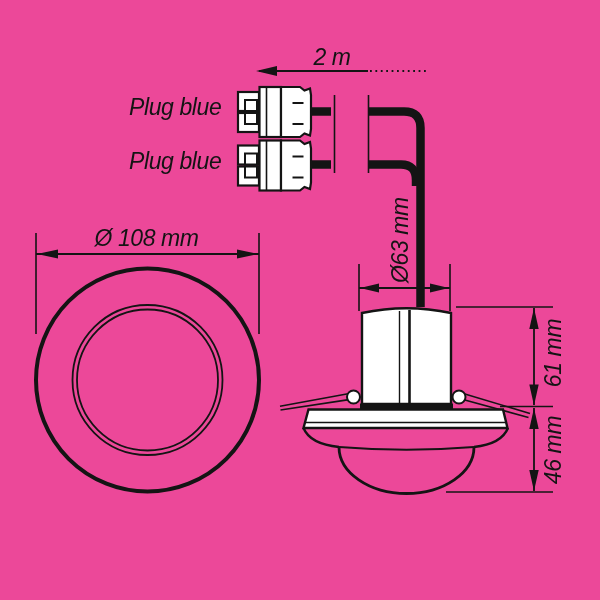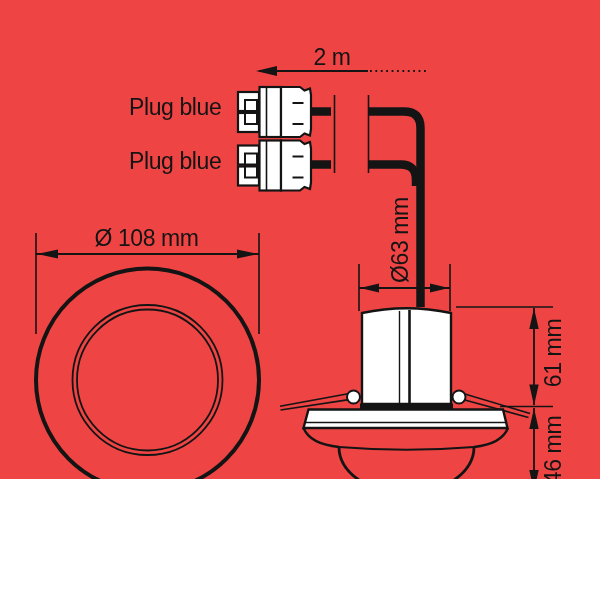--- a/index.html
+++ b/index.html
@@ -1,16 +1,16 @@
 <!DOCTYPE html>
 <html><head>
 <meta charset="utf-8">
 <style>
   html,body{margin:0;padding:0;background:#fff;}
-  .stage{position:relative;width:600px;height:479px;background:#ef4444;overflow:hidden;}
+  .stage{position:relative;width:600px;height:600px;background:#ec4899;overflow:hidden;font-style:italic;}
   svg{display:block;}
   .dim-text{
     font-family:"Liberation Sans", sans-serif;
     font-size:23px;
     letter-spacing:-0.4px;
     fill:#141414;
   }
   .lbl{
     font-family:"Liberation Sans", sans-serif;
     font-size:23px;

